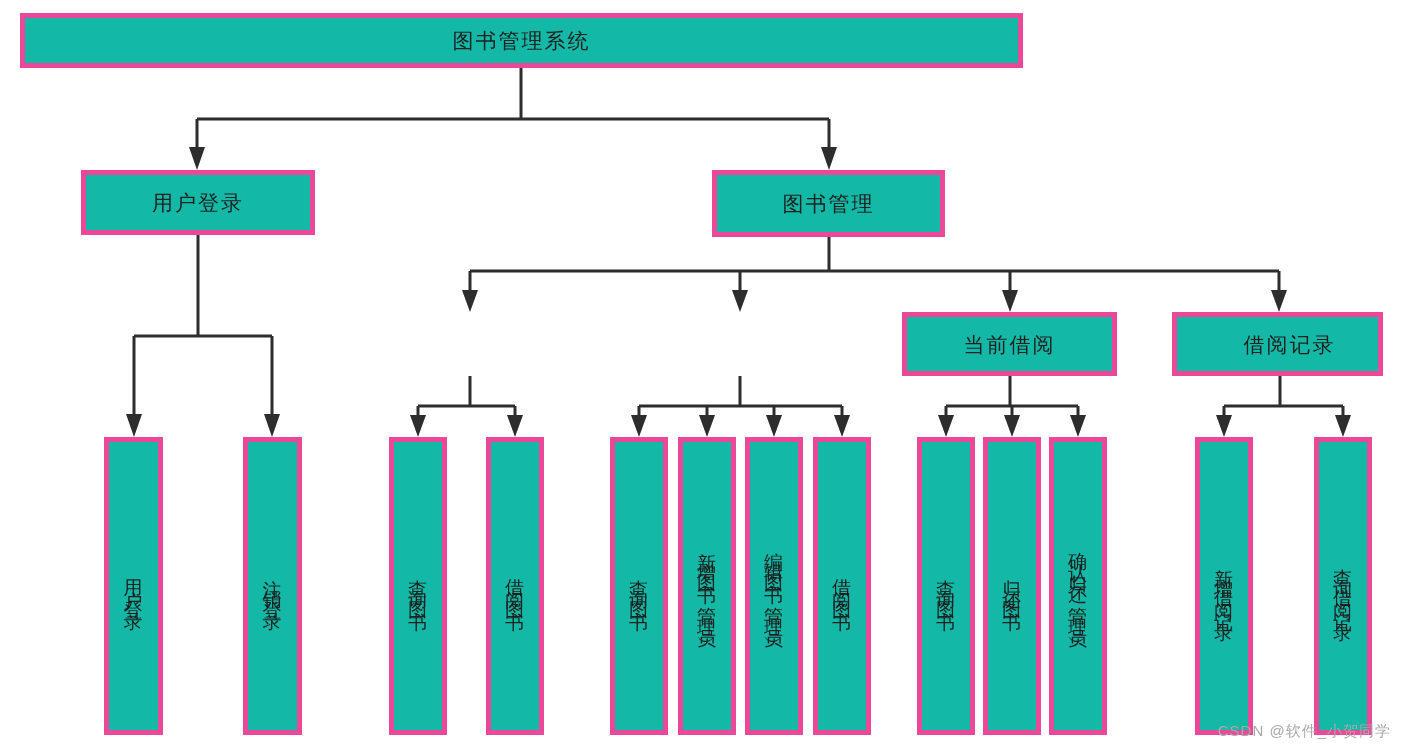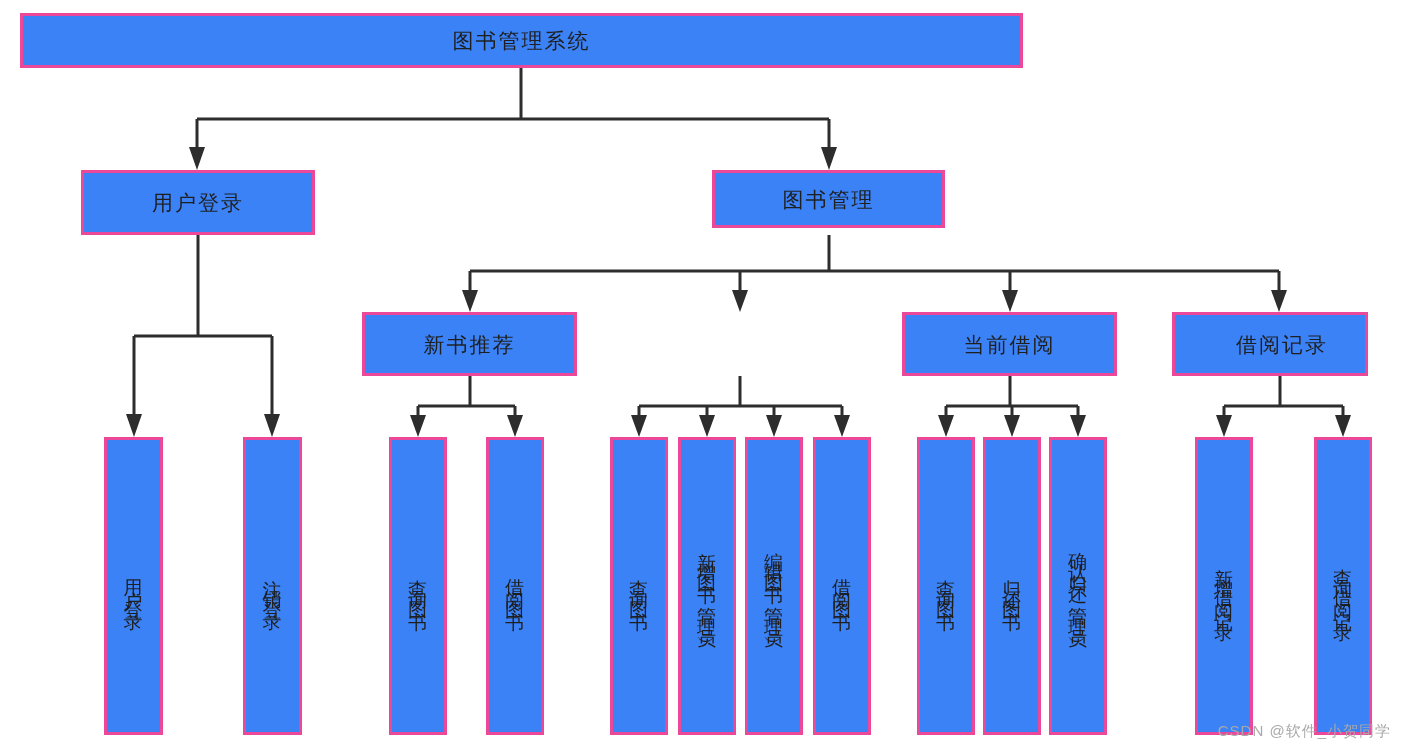--- a/index.html
+++ b/index.html
@@ -12,22 +12,22 @@
     overflow: hidden;
   }
   svg.connectors {
     position: absolute;
     left: 0; top: 0;
     width: 1405px; height: 747px;
   }
   .node {
     position: absolute;
     box-sizing: border-box;
-    border: 3px solid #ec4899;
-    background: #3b82f6;
+    border: 5px solid #ec4899;
+    background: #14b8a6;
     color: #1f1f1f;
     display: flex;
     align-items: center;
     justify-content: center;
     text-align: center;
   }
   .node.h {
     font-size: 21px;
     letter-spacing: 2px;
     line-height: 1;
@@ -86,25 +86,24 @@
     <polygon points="1070,415 1086,415 1078,437" fill="#2d2d2d" stroke="none"></polygon>
 
     <path d="M1280 376 V406 M1224 406 H1343 M1224 406 V417 M1343 406 V417"></path>
     <polygon points="1216,415 1232,415 1224,437" fill="#2d2d2d" stroke="none"></polygon>
     <polygon points="1335,415 1351,415 1343,437" fill="#2d2d2d" stroke="none"></polygon>
   </svg>
 
   <div class="node h" style="left:20px; top:13px; width:1003px; height:55px;">图书管理系统</div>
 
   <div class="node h" style="left:81px; top:170px; width:234px; height:65px;">用户登录</div>
-  <div class="node h" style="left:712px; top:170px; width:233px; height:58px;">图书管理</div>
+  <div class="node h" style="left:712px; top:170px; width:233px; height:67px;">图书管理</div>
 
-  <div class="node h" style="left:362px; top:312px; width:215px; height:64px;">新书推荐</div>
   <div class="node h" style="left:902px; top:312px; width:215px; height:64px;text-align:center;">当前借阅</div>
-  <div class="node h" style="left:1172px; top:312px; width:196px; height:64px;padding-left:24px;">借阅记录</div>
+  <div class="node h" style="left:1172px; top:312px; width:211px; height:64px;padding-left:24px;">借阅记录</div>
 
   <div class="node v" style="left:104px; top:437px; width:59px; height:298px;">用户登录</div>
   <div class="node v" style="left:243px; top:437px; width:59px; height:298px;">注销登录</div>
 
   <div class="node v" style="left:389px; top:437px; width:58px; height:298px;">查询图书</div>
   <div class="node v" style="left:486px; top:437px; width:58px; height:298px;">借阅图书</div>
 
   <div class="node v" style="left:610px; top:437px; width:58px; height:298px;">查询图书</div>
   <div class="node v" style="left:678px; top:437px; width:58px; height:298px;">新增图书（管理员）</div>
   <div class="node v" style="left:745px; top:437px; width:58px; height:298px;">编辑图书（管理员）</div>

